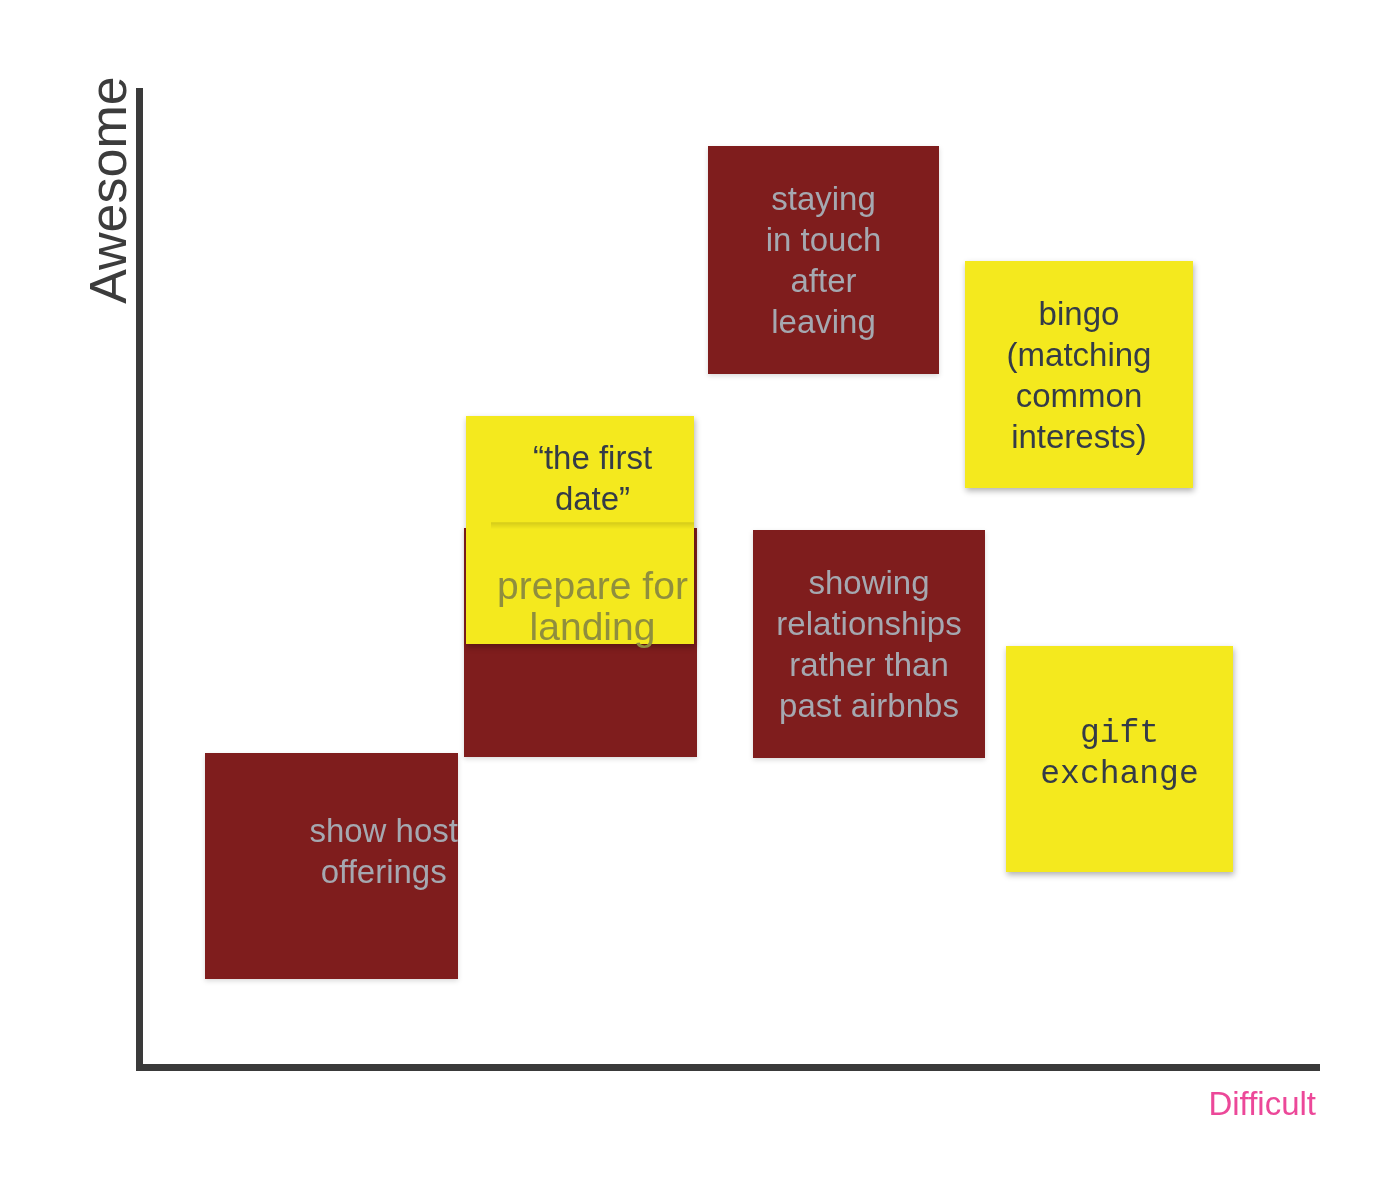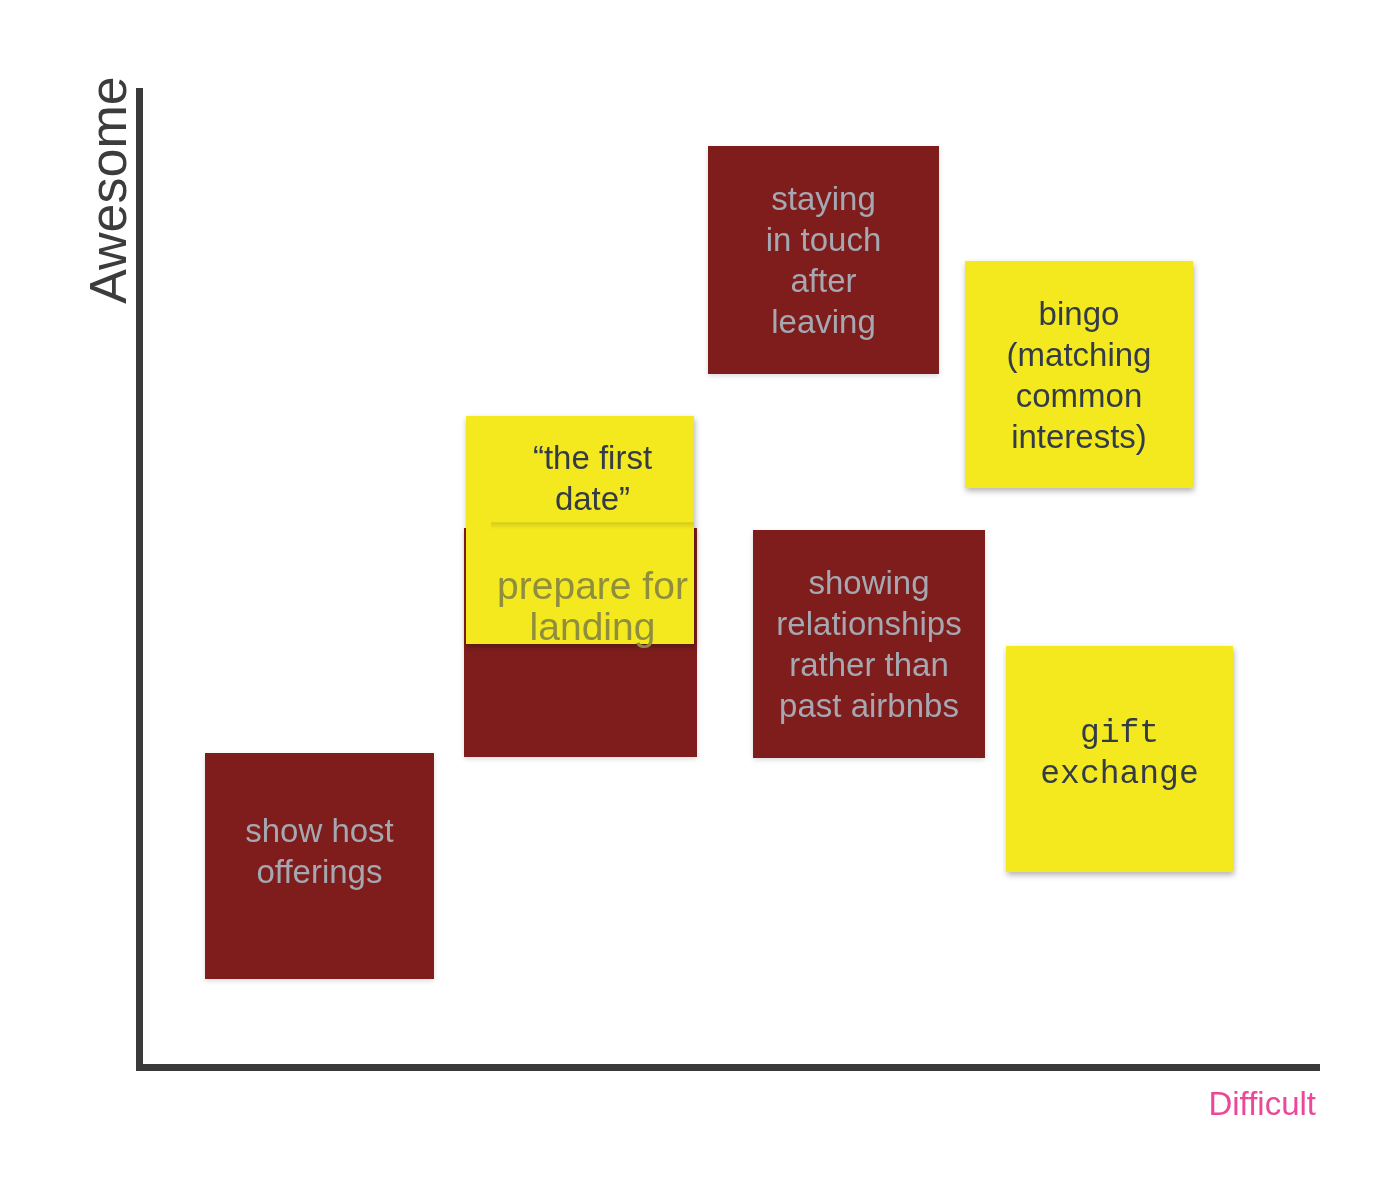--- a/index.html
+++ b/index.html
@@ -140,18 +140,18 @@
 relationships
 rather than
 past airbnbs</div>
   </div>
 
   <div class="note bright" data-name="sticky-note-gift-exchange" style="left: 1006px; top: 646px; width: 227px; height: 226px;">
     <div class="ntext dark" data-name="note-text">gift
 exchange</div>
   </div>
 
-  <div class="note light" data-name="sticky-note-show-host-offerings" style="left: 205px; top: 753px; width: 229px; height: 226px;">
+  <div class="note light" data-name="sticky-note-show-host-offerings" style="left: 205px; top: 753px; width: 253px; height: 226px; justify-content: flex-end;">
     <div class="ntext gray" data-name="note-text">show host
 offerings</div>
   </div>
 
 </div>
 
 </body></html>

